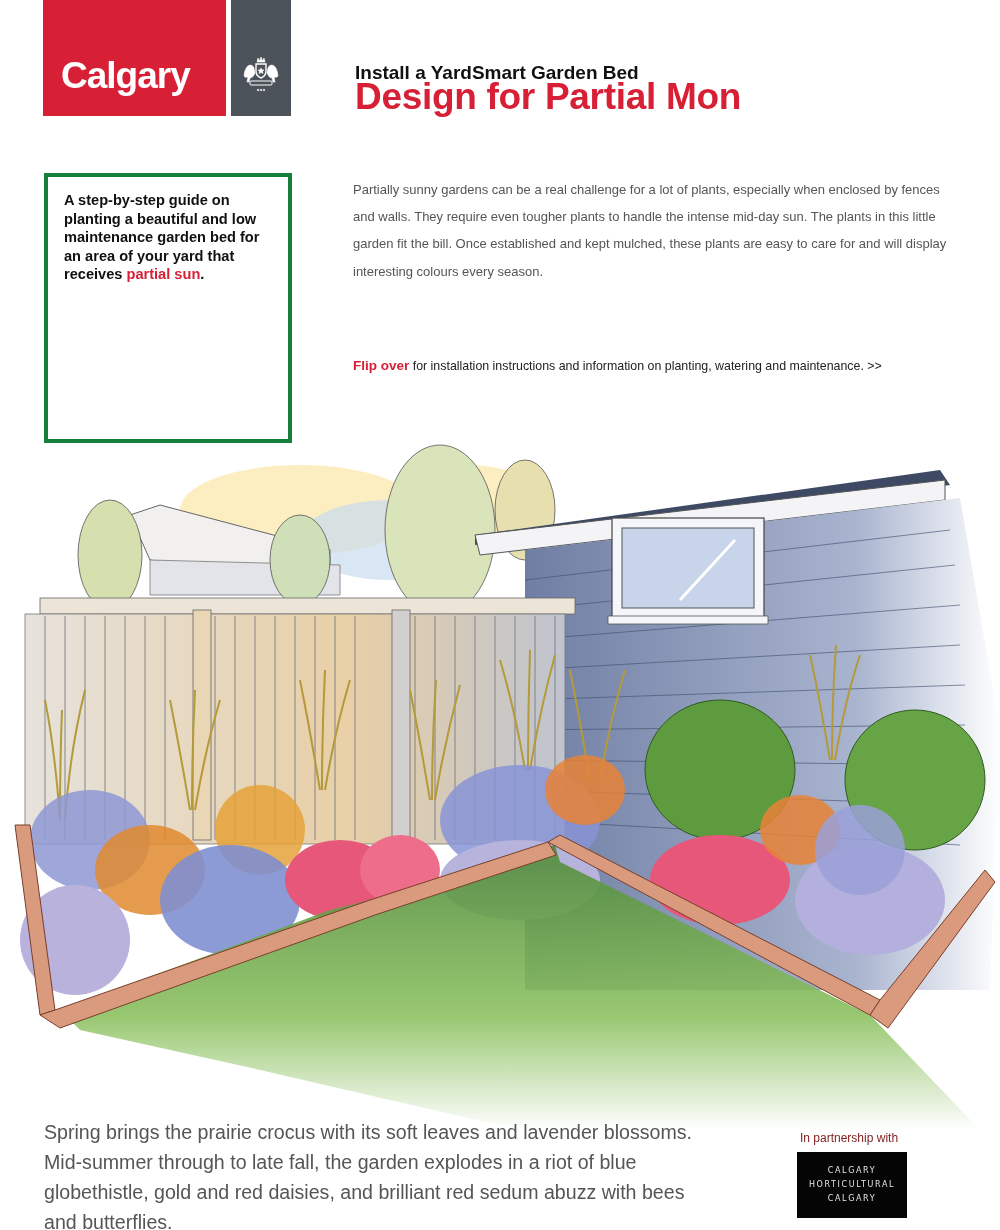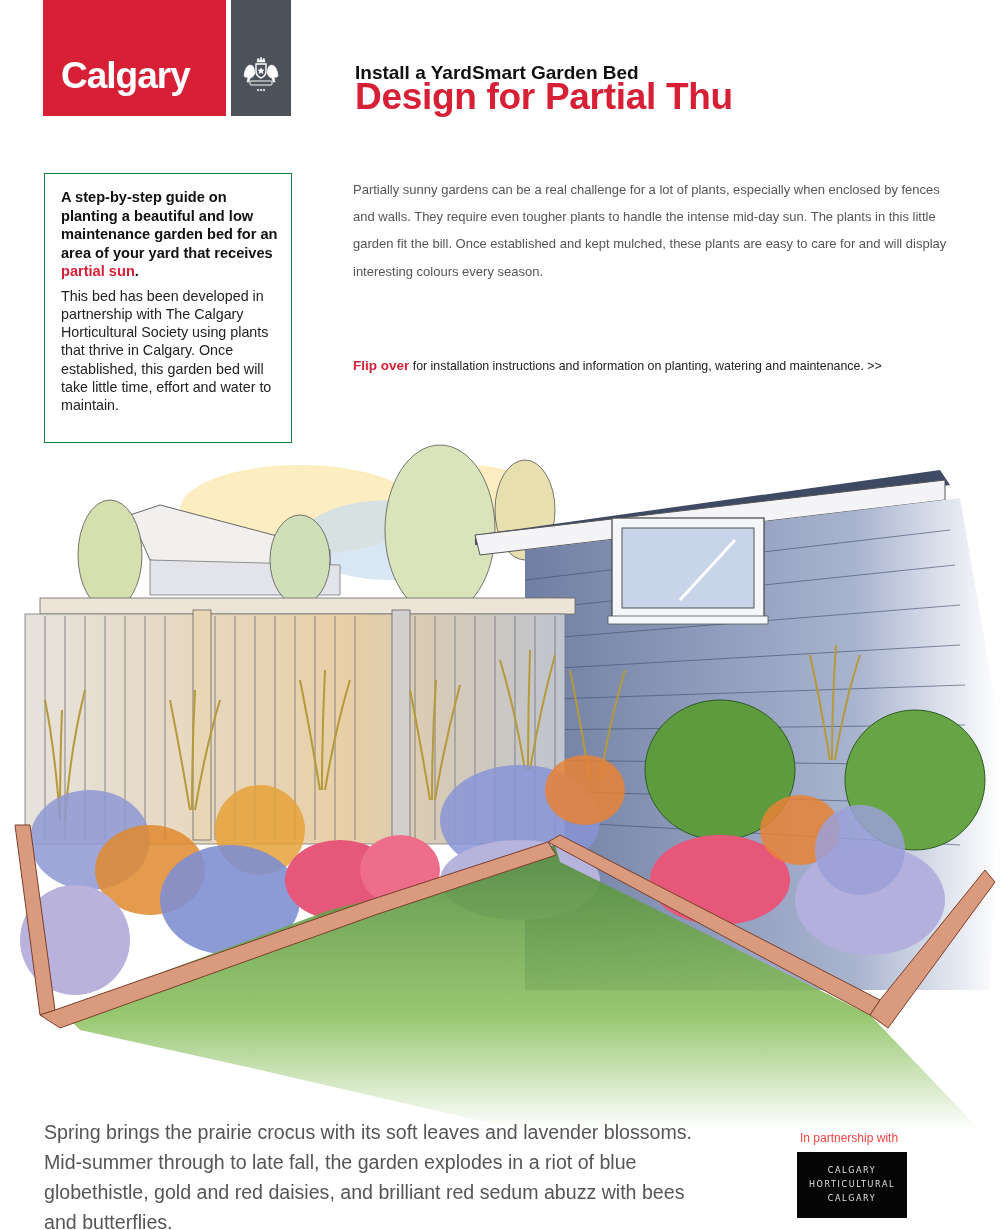--- a/index.html
+++ b/index.html
@@ -12,37 +12,37 @@
     .logo-text { position: absolute; left: 18px; top: 55px; color: #fff; font-weight: bold; font-size: 37px; letter-spacing: -1px; font-family: "Liberation Sans", sans-serif; }
     .logo-gap { width: 5px; background: #fff; }
     .logo-grey { width: 60px; height: 116px; background: #4b5259; display: flex; align-items: center; justify-content: center; padding-top: 34px; }
     .crest svg { display: block; }
 
     
     .subtitle { position: absolute; left: 355px; top: 36px; font-size: 19px; font-weight: bold; color: #111; margin-top: 26px; }
     .title { position: absolute; left: 355px; top: 76px; font-size: 37px; font-weight: bold; color: #d71f35; letter-spacing: -0.3px; }
 
     
-    .intro-box { position: absolute; left: 44px; top: 173px; width: 248px; height: 270px; border: 1px solid #15803d; background: #fff; padding: 14px 10px 10px 16px; }
+    .intro-box { position: absolute; left: 44px; top: 173px; width: 248px; height: 270px; border: 4px solid #15803d; background: #fff; padding: 14px 10px 10px 16px; }
     .intro-lead { font-size: 14.6px; font-weight: bold; line-height: 18.5px; color: #111; }
     .intro-lead .accent { color: #d71f35; }
     .intro-body { margin-top: 6px; font-size: 14.3px; line-height: 18.3px; color: #222; }
 
     
     .lead-para { position: absolute; left: 353px; top: 176px; width: 605px; font-size: 13px; line-height: 27.2px; color: #555; }
     .flip-line { position: absolute; left: 353px; top: 358px; font-size: 12.4px; color: #222; white-space: nowrap; }
     .flip-line .flip { color: #d71f35; font-weight: bold; font-size: 13.5px; }
 
     
     .illustration { position: absolute; left: 0; top: 430px; width: 1000px; height: 700px; }
 
     
     .closing-para { position: absolute; left: 44px; top: 1117px; width: 650px; font-size: 19.6px; line-height: 30px; color: #555; }
 
-    .partner-label { position: absolute; left: 800px; top: 1131px; font-size: 12px; color: #ef4444; }
+    .partner-label { position: absolute; left: 800px; top: 1131px; font-size: 12px; color: #7f1d1d; }
     .partner-logo { position: absolute; left: 797px; top: 1152px; width: 110px; height: 66px; background: #050505; color: #e6e6e6; display: flex; flex-direction: column; align-items: center; justify-content: center; font-size: 8px; letter-spacing: 1.6px; line-height: 14px; font-family: "DejaVu Sans", sans-serif; }
   </style>
 </head>
 <body>
 
 <div class="logo">
   <div class="logo-red">
     <span class="logo-text">Calgary</span>
   </div>
   <div class="logo-gap"></div>
@@ -64,25 +64,24 @@
           <circle cx="17" cy="34" r="0.8"></circle>
             <circle cx="20" cy="34" r="0.8"></circle>
             <circle cx="23" cy="34" r="0.8"></circle>
         </g>
       </svg>
     </span>
   </div>
 </div>
 
 <div class="subtitle">Install a YardSmart Garden Bed</div>
-<h1 class="title">Design for Partial Thu</h1>
+<h1 class="title">Design for Partial Mon</h1>
 
 <div class="intro-box">
   <p class="intro-lead"><span>A step-by-step guide on planting a beautiful and low maintenance garden bed for an area of your yard that receives </span><span class="accent">partial sun</span><span>.</span></p>
-  <p class="intro-body">This bed has been developed in partnership with The Calgary Horticultural Society using plants that thrive in Calgary. Once established, this garden bed will take little time, effort and water to maintain.</p>
 </div>
 
 <p class="lead-para">Partially sunny gardens can be a real challenge for a lot of plants, especially when enclosed by fences and walls. They require even tougher plants to handle the intense mid-day sun. The plants in this little garden fit the bill. Once established and kept mulched, these plants are easy to care for and will display interesting colours every season.</p>
 <p class="flip-line"><span class="flip">Flip over</span><span> for installation instructions and information on planting, watering and maintenance. &gt;&gt;</span></p>
 
 <div class="illustration">
   <svg width="1000" height="700" viewBox="0 0 1000 700">
     <defs>
       <linearGradient id="sky" x1="0" y1="0" x2="0" y2="1">
         <stop offset="0" stop-color="#fff6d8"></stop>

